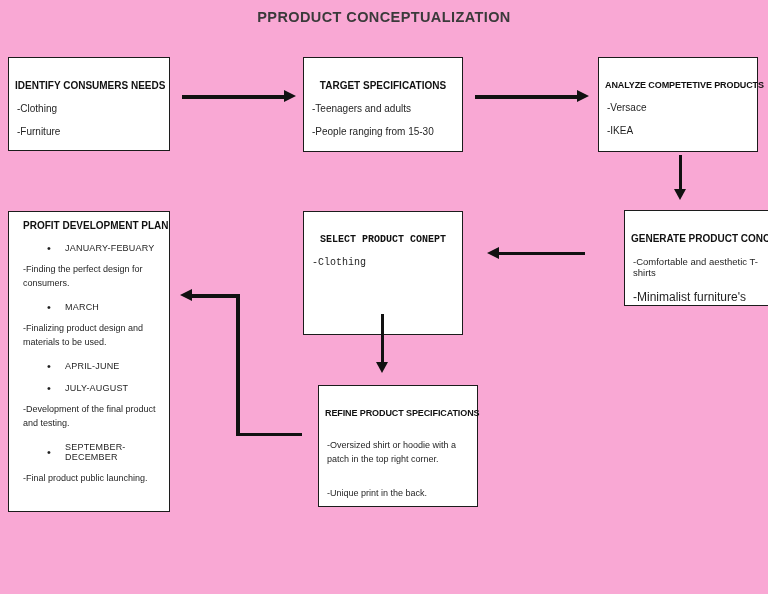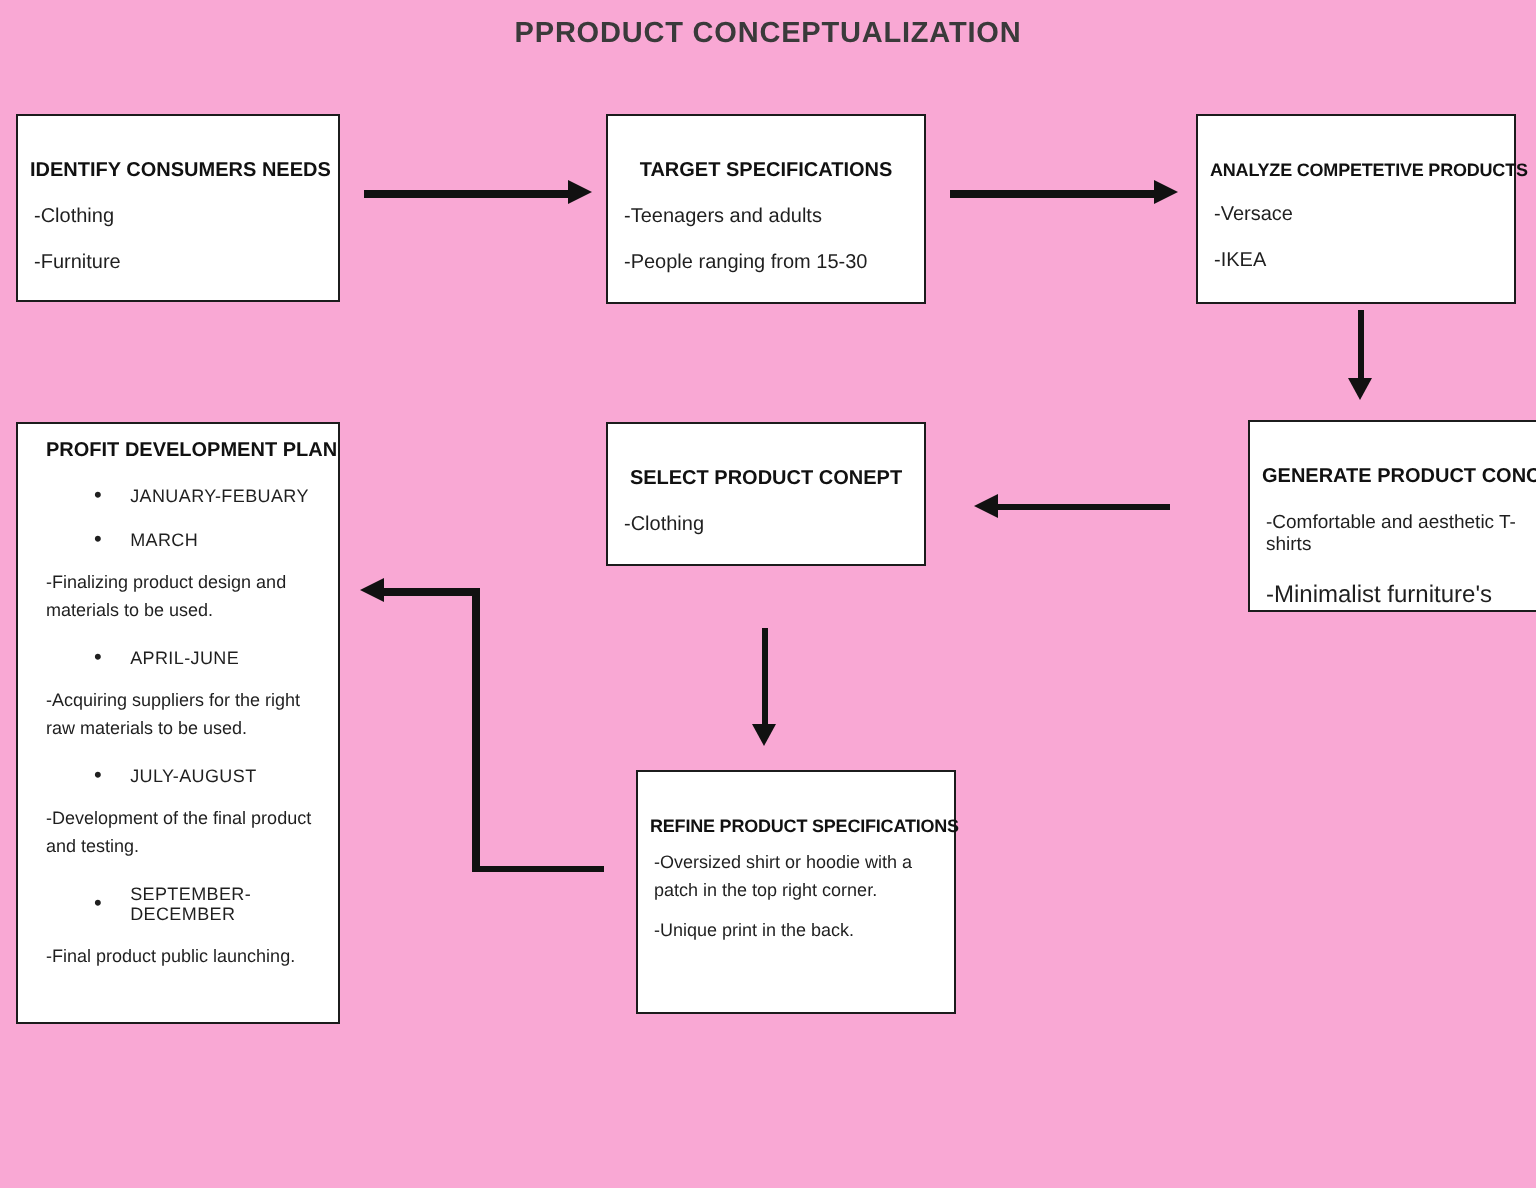--- a/index.html
+++ b/index.html
@@ -35,21 +35,21 @@
   .box-title.small{font-size:9px;letter-spacing:-0.1px;}
   .box-line{
     font-size:10px;
     margin-top:12px;
     padding-left:2px;
   }
   
   .refine-para{
     font-size:9px;
     line-height:13.5px;
-    margin-top:7px;
+    margin-top:21px;
     padding-left:2px;
   }
   
   .plan-box{padding:6px 7px;}
   .milestone{
     display:flex;align-items:center;
     padding-left:24px;
     margin:12px 0 10px;
     font-size:9px;letter-spacing:.2px;
   }
@@ -93,50 +93,50 @@
     <div class="box-line">-Versace</div>
     <div class="box-line">-IKEA</div>
   </div>
 
   <div class="box" style="left:598px;top:210px;width:160px;height:96px;margin-left:26px;">
     <div class="box-title">GENERATE PRODUCT CONCEPT</div>
     <div class="box-line" style="font-size:9.5px;">-Comfortable and aesthetic T-shirts</div>
     <div class="box-line" style="font-size:12px;">-Minimalist furniture's</div>
   </div>
 
-  <div class="box" style="left:303px;top:211px;width:160px;height:72px;">
+  <div class="box" style="left:303px;top:211px;width:160px;height:124px;font-family:Liberation Mono, monospace;">
     <div class="box-title">SELECT PRODUCT CONEPT</div>
     <div class="box-line">-Clothing</div>
   </div>
 
   <div class="box" style="left:318px;top:385px;width:160px;height:122px;">
     <div class="box-title small">REFINE PRODUCT SPECIFICATIONS</div>
     <div class="refine-para">-Oversized shirt or hoodie with a patch in the top right corner.</div>
     <div class="refine-para">-Unique print in the back.</div>
   </div>
 
   <div class="box plan-box" style="left:8px;top:211px;width:162px;height:301px;padding-left:14px;">
     <div class="box-title">PROFIT DEVELOPMENT PLAN</div>
 
     <div class="milestone">
       <span class="bullet">•</span>
       <span>JANUARY-FEBUARY</span>
     </div>
+    <div class="detail">-Finding the perfect design for consumers.</div>
 
     <div class="milestone">
       <span class="bullet">•</span>
       <span>MARCH</span>
     </div>
     <div class="detail">-Finalizing product design and materials to be used.</div>
 
     <div class="milestone">
       <span class="bullet">•</span>
       <span>APRIL-JUNE</span>
     </div>
-    <div class="detail">-Acquiring suppliers for the right raw materials to be used.</div>
 
     <div class="milestone">
       <span class="bullet">•</span>
       <span>JULY-AUGUST</span>
     </div>
     <div class="detail">-Development of the final product and testing.</div>
 
     <div class="milestone">
       <span class="bullet">•</span>
       <span>SEPTEMBER-DECEMBER</span>

